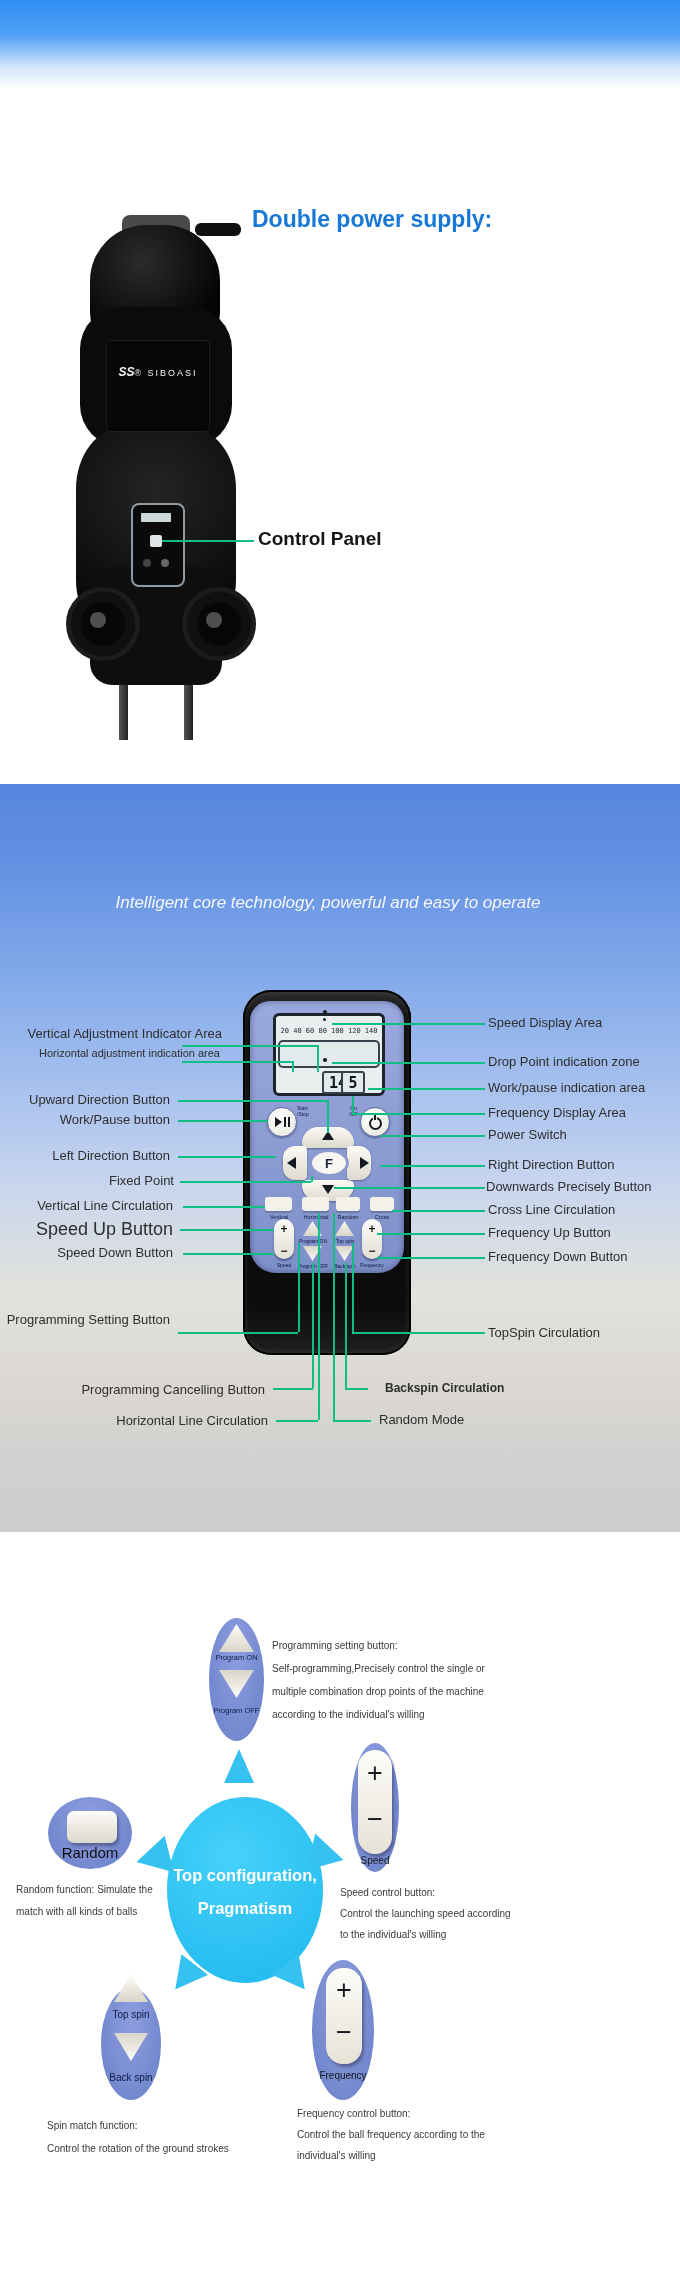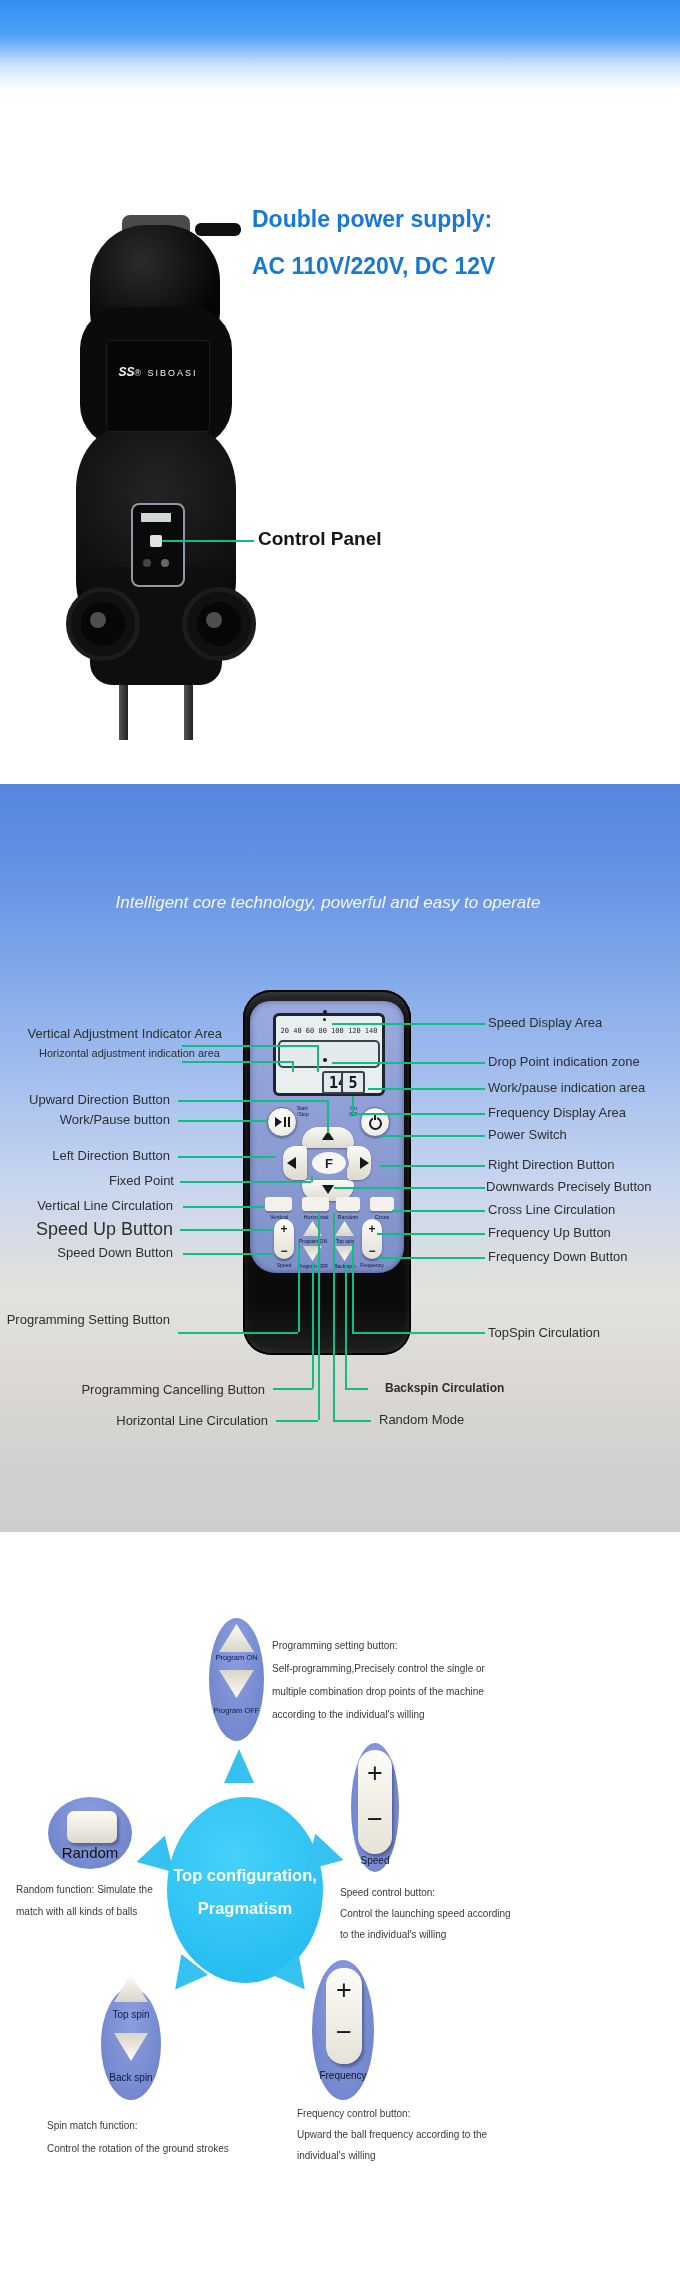--- a/index.html
+++ b/index.html
@@ -116,21 +116,20 @@
     <div id="m-panel" class="mk">
       <div id="m-panel-screen" class="mk"></div>
       <div id="m-panel-knob" class="mk"></div>
       <div id="m-panel-dot1" class="mk"></div>
       <div id="m-panel-dot2" class="mk"></div>
     </div>
   </div>
 
   <div id="power-text" class="abs">
     <div>Double power supply:</div>
-    <div>AC 110V/220V, DC 12V</div>
   </div>
 
   <div id="control-panel-label" class="abs callout">Control Panel</div>
 
   <div id="lcd-section" class="abs"></div>
   <div id="lcd-subtitle" class="abs">Intelligent core technology, powerful and easy to operate</div>
 
   <div id="remote-body" class="abs"></div>
   <div id="remote-face" class="abs"></div>
   <div id="lcd-screen" class="abs"></div>
@@ -320,17 +319,17 @@
 
   <div class="f-ellipse" style="left:312px;top:1960px;width:62px;height:140px;">
     <div class="big-pill" style="left:14px;top:8px;width:36px;height:96px;">
       <span class="p" style="margin-top:7px;">+</span>
       <span class="m" style="margin-top:12px;">−</span>
     </div>
     <div class="f-lbl" style="top:110px;font-size:10px;color:#15181c;">Frequency</div>
   </div>
   <div class="desc" style="left:297px;top:2103px;line-height:21px;">
       <div>Frequency control button:</div>
-      <div>Upward the ball frequency according to the</div>
+      <div>Control the ball frequency according to the</div>
       <div>individual's willing</div>
     </div>
 
 </div>
 
 </body></html>

